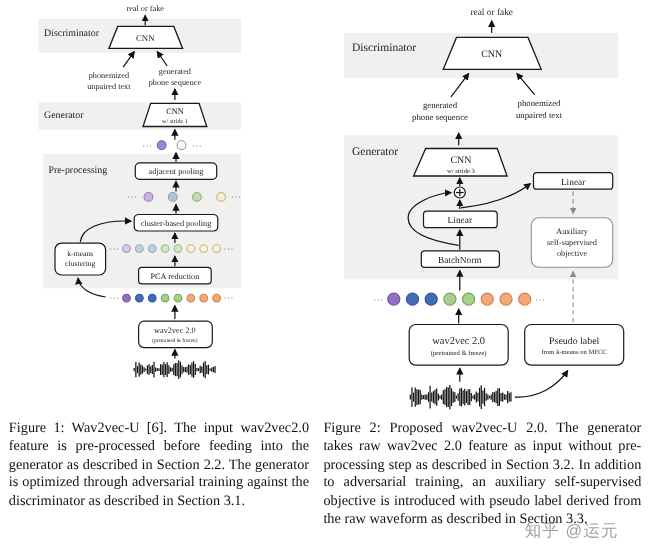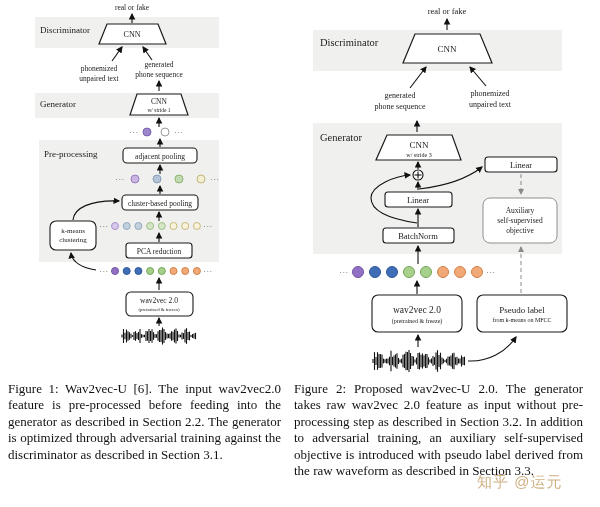--- a/index.html
+++ b/index.html
@@ -16,21 +16,21 @@
   .arrow{stroke:#111;stroke-width:1.1;fill:none;}
   .dash{stroke:#8a8a8a;stroke-width:1;fill:none;stroke-dasharray:4 3;}
   .ell{fill:#555;font-size:8px;letter-spacing:0.5px;}
   .seclab{font-size:9px;}
   .seclab2{font-size:10.5px;}
   .caption{position:absolute;top:381px;width:273px;font-size:13px;line-height:16.4px;
            text-align:justify;color:#111;}
   .caption.c1{left:8px;}
   .caption.c2{left:294px;width:289px;}
   .watermark{position:absolute;left:477px;top:473px;font-size:15px;letter-spacing:1px;
-             color:#a16207;opacity:0.5;font-family:"Liberation Sans", sans-serif;z-index:5;}
+             color:#404040;opacity:0.5;font-family:"Liberation Sans", sans-serif;z-index:5;}
 </style>
 </head>
 <body>
 
 <div class="page">
 
   <svg id="fig1" class="fig" width="300" height="380" viewBox="0 0 300 380">
     <defs>
       <marker id="m1" markerWidth="7" markerHeight="7" refX="5" refY="3" orient="auto">
         <path d="M0,0 L6,3 L0,6 z" fill="#111"></path>

